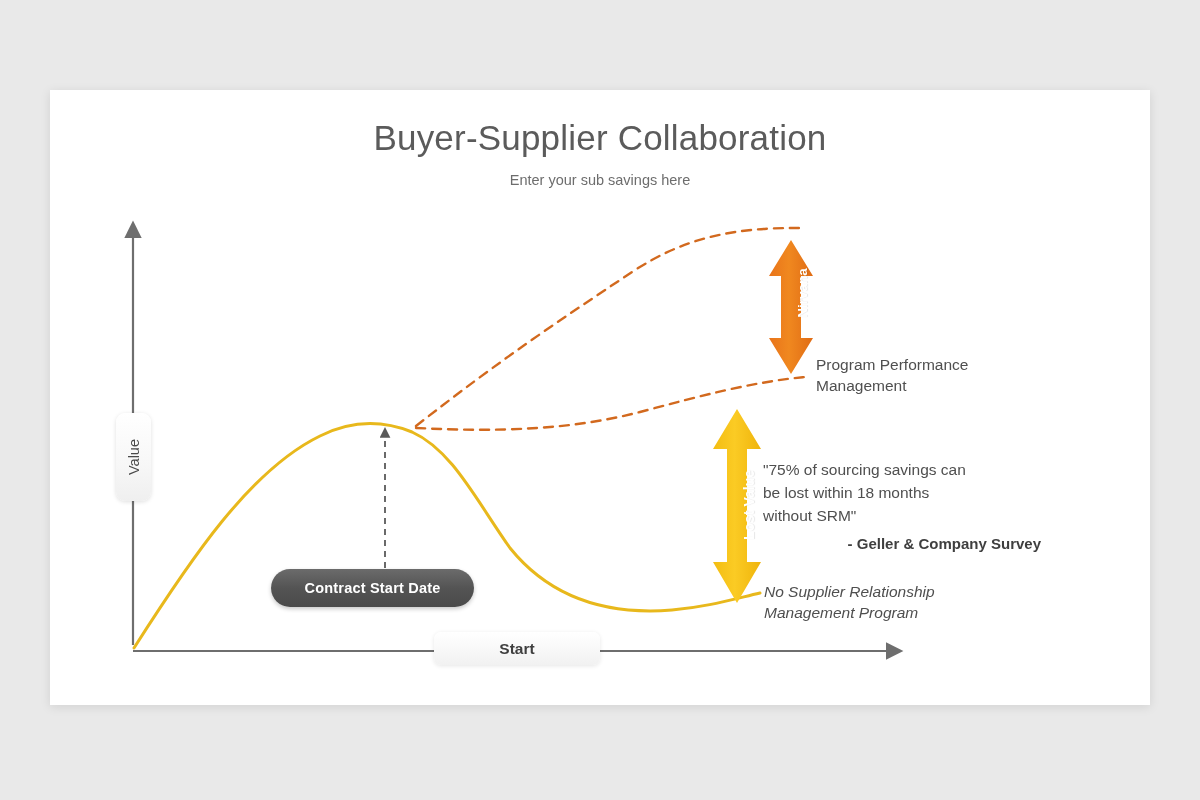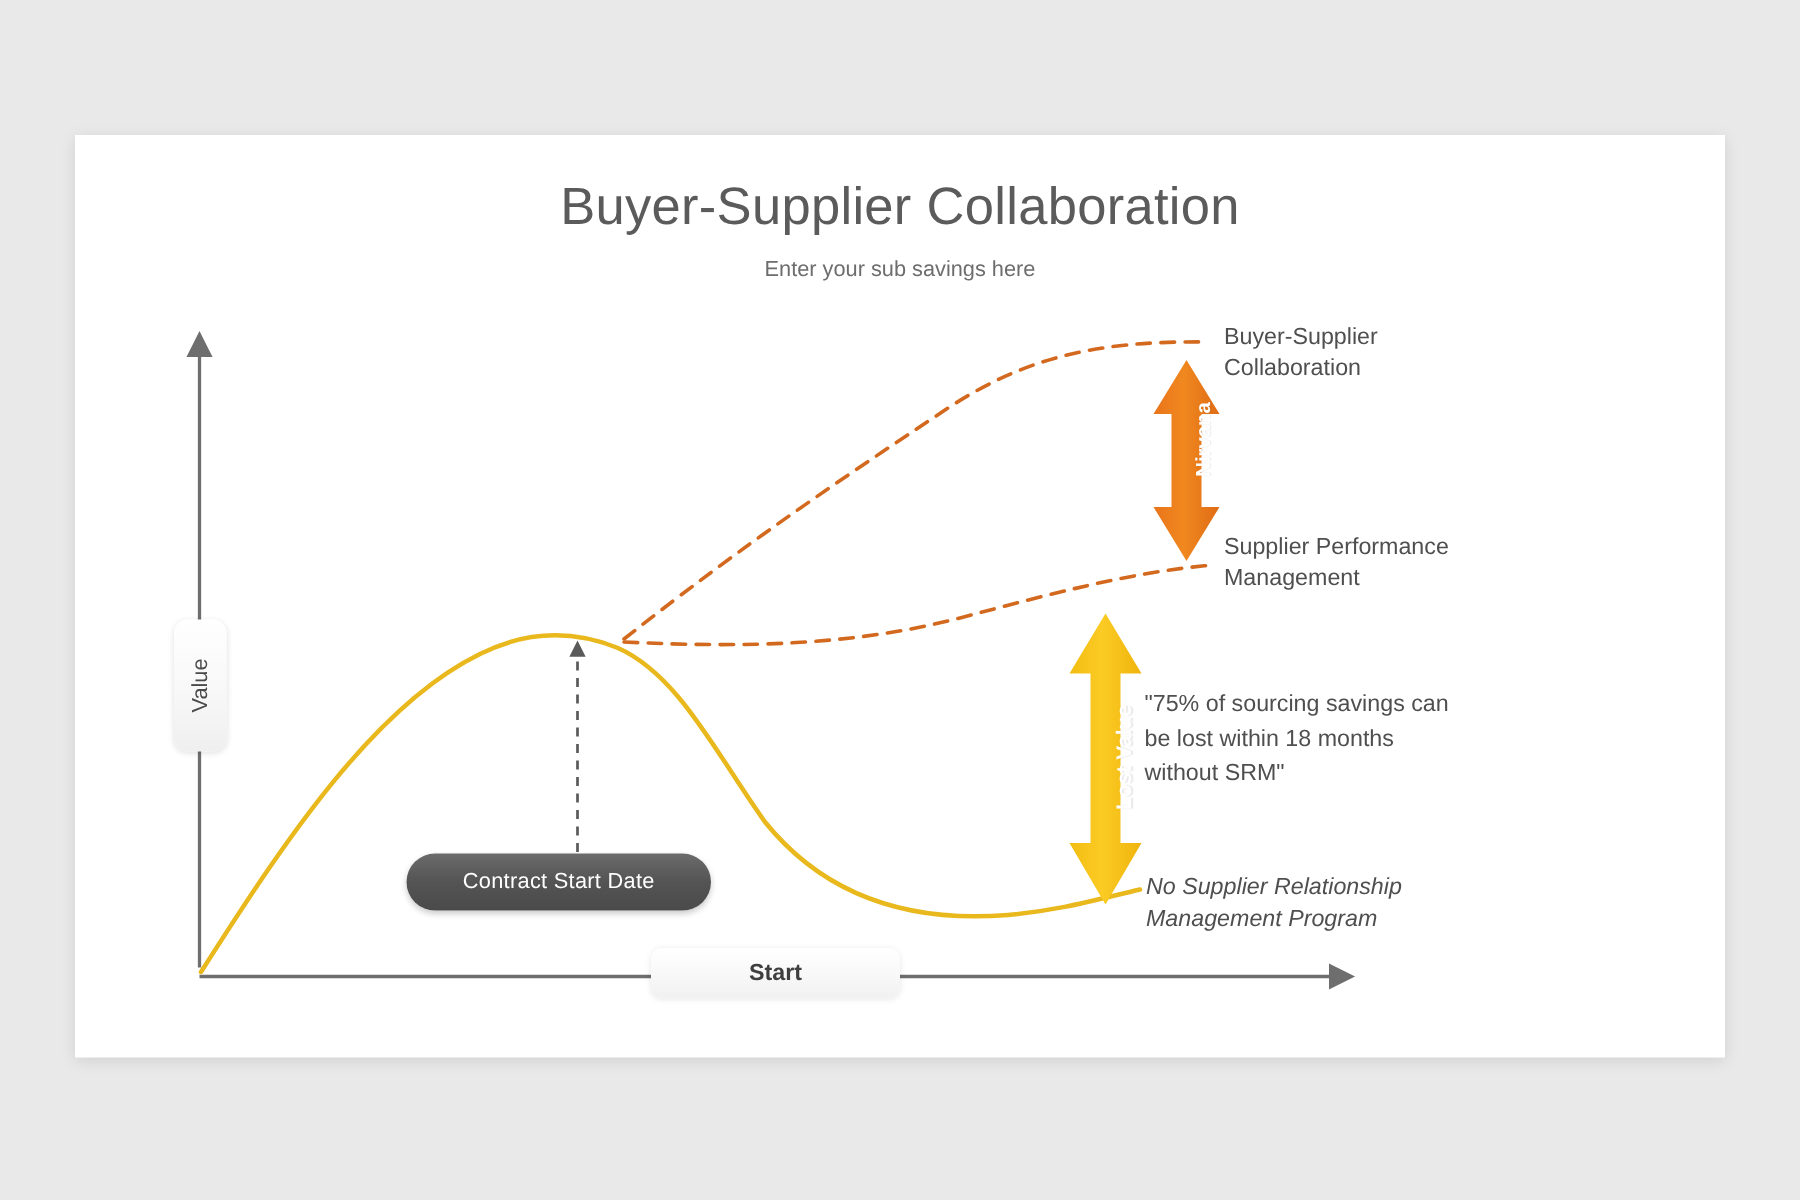--- a/index.html
+++ b/index.html
@@ -109,21 +109,21 @@
     border-radius: 19px;
     background: linear-gradient(180deg,#6b6b6b 0%,#545454 50%,#4a4a4a 100%);
     box-shadow: 0 2px 4px rgba(0,0,0,0.22);
     display: flex;
     align-items: center;
     justify-content: center;
   }
   #contract-pill span {
     color: #ffffff;
     font-size: 14.5px;
-    font-weight: 400;
+    font-weight: 700;
     letter-spacing: 0.2px;
     white-space: nowrap;
     text-align: right;
   }
 
   
   .callout {
     position: absolute;
     font-size: 15.5px;
     color: #4f4f4f;
@@ -257,26 +257,25 @@
     <span>Start</span>
   </div>
 
   <div id="contract-pill">
     <span>Contract Start Date</span>
   </div>
 
   <div id="nirvana-text" class="arrow-band-text">Nirvana</div>
   <div id="lost-value-text" class="arrow-band-text">Lost Value</div>
 
-  <div id="label-buyer-supplier" class="callout">Buyer-Supplier
-Collaboration</div>
-  <div id="label-supplier-perf" class="callout">Supplier Performance
+  <div id="label-supplier-perf" class="callout">Program Performance
 Management</div>
   <div id="label-no-srm" class="callout">No Supplier Relationship
 Management Program</div>
 
   <div id="quote-block">
     <div id="quote-text">"75% of sourcing savings can
 be lost within 18 months
 without SRM"</div>
+    <div id="quote-attribution">- Geller &amp; Company Survey</div>
   </div>
 
 </div>
 
 </body></html>

